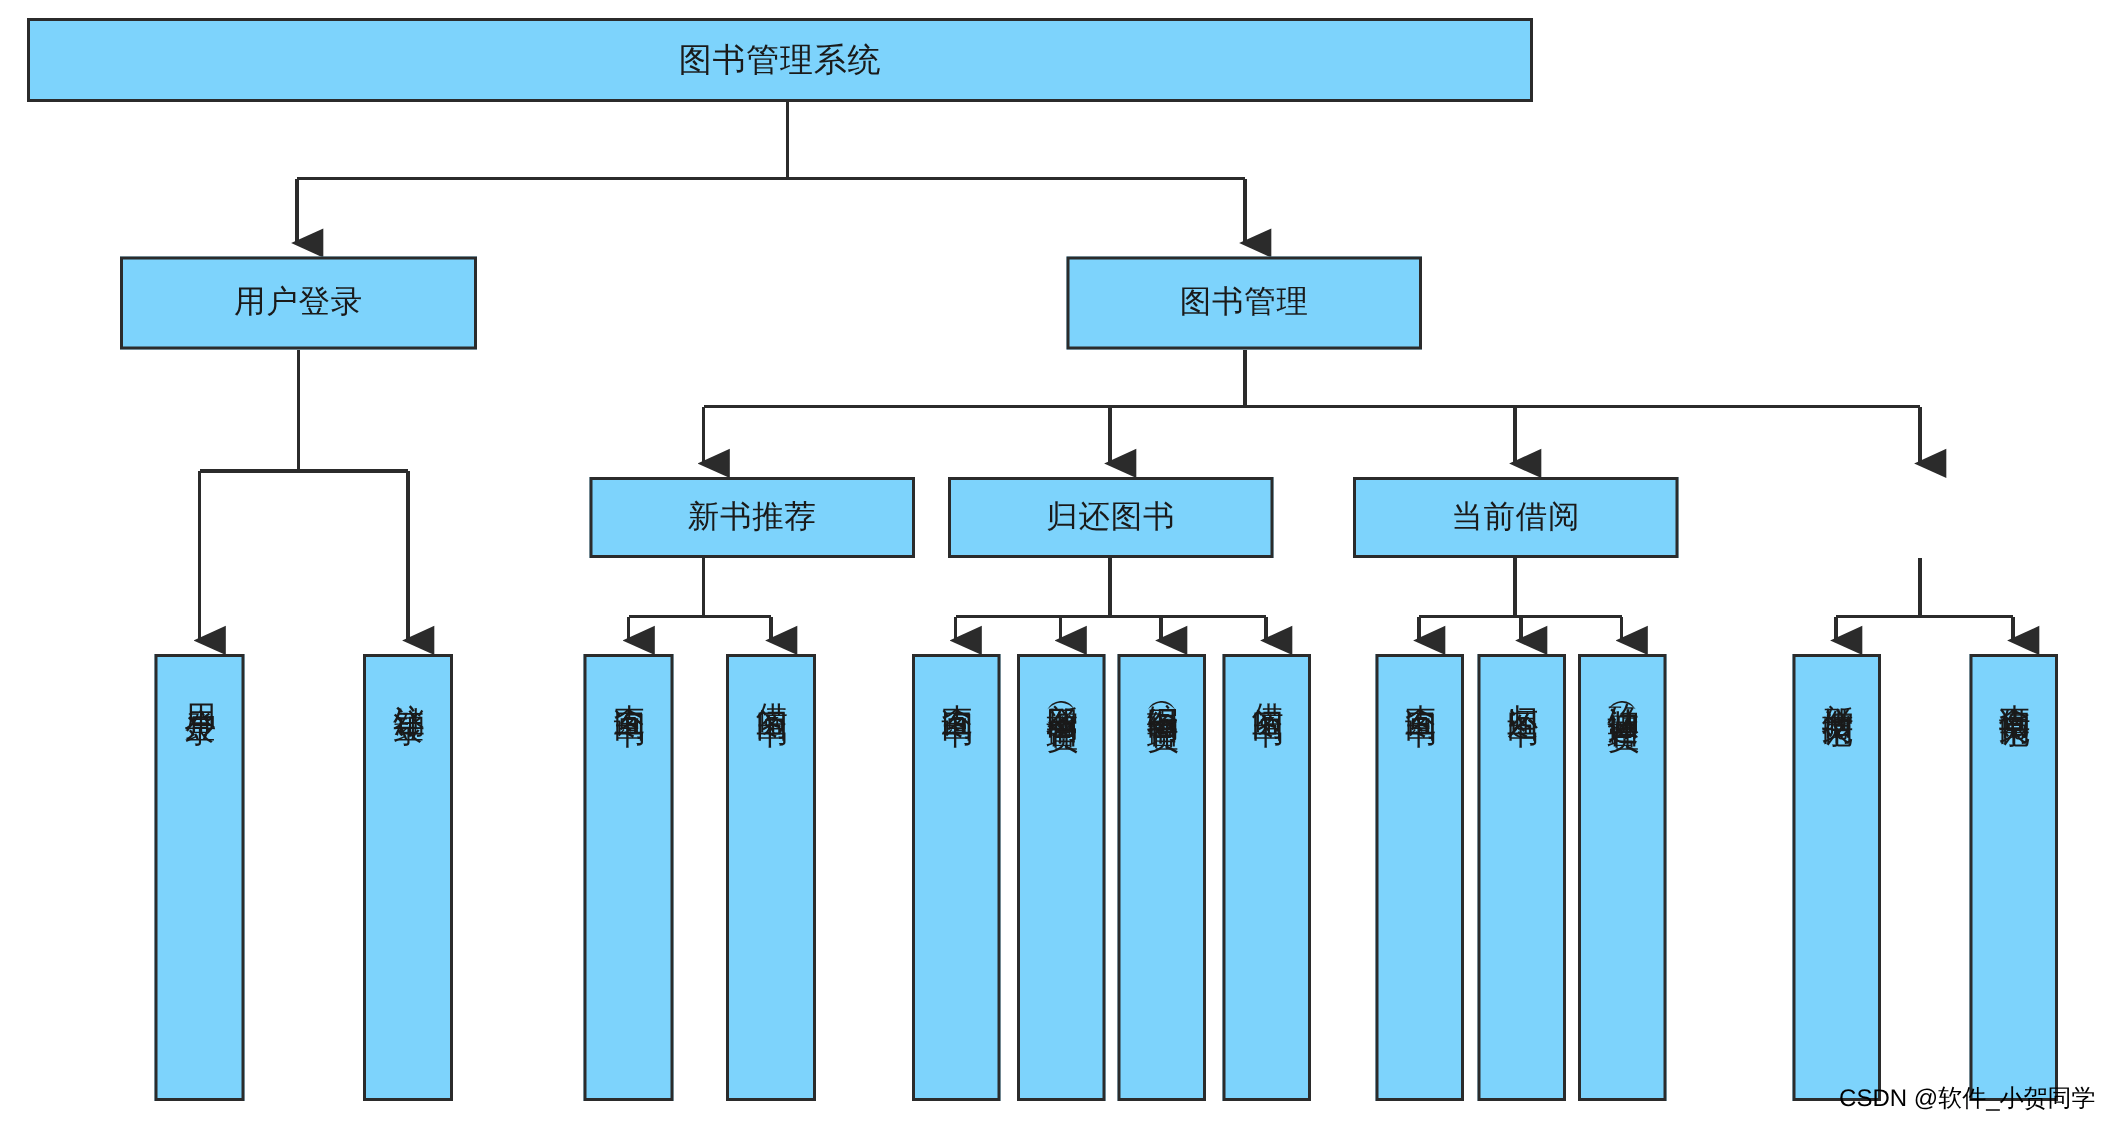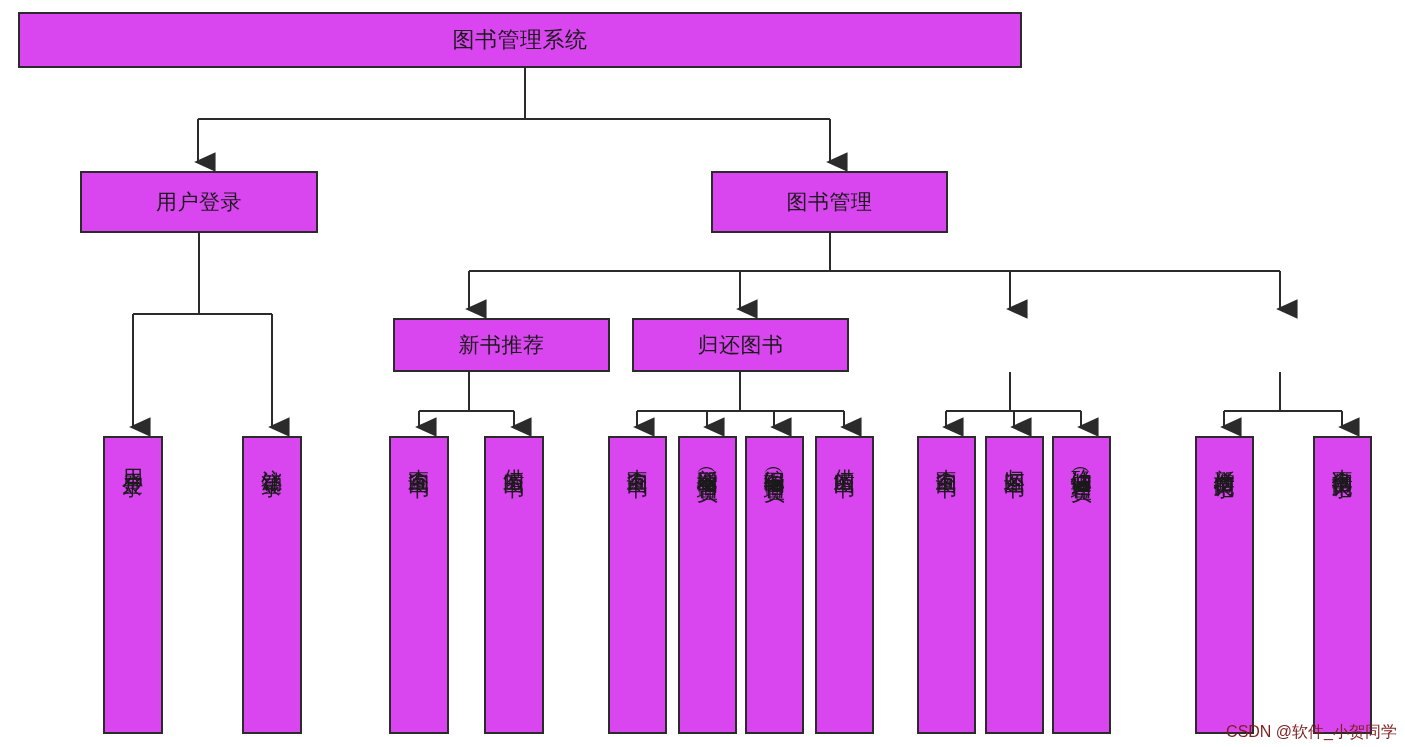--- a/index.html
+++ b/index.html
@@ -23,21 +23,21 @@
     left: 0;
     top: 0;
     width: 1405px;
     height: 747px;
     pointer-events: none;
   }
   .node {
     position: absolute;
     box-sizing: border-box;
     border: 2.5px solid #2b2b2b;
-    background: #d946ef;
+    background: #7dd3fc;
     display: flex;
     align-items: center;
     justify-content: center;
     text-align: center;
     z-index: 2;
   }
   .node .lbl {
     display: block;
     line-height: 1.22;
     letter-spacing: 0.5px;
@@ -142,20 +142,23 @@
   <div class="node h" style="left: 711px; top: 171px; width: 237px; height: 62px; border-color: rgb(43, 43, 43);">
     <span class="lbl">图书管理</span>
   </div>
 
   <div class="node h" style="left: 361px; top: 318px; width: 217px; height: 54px; border-color: rgb(43, 43, 43); margin-left: 32px;">
     <span class="lbl">新书推荐</span>
   </div>
   <div class="node h" style="left: 632px; top: 318px; width: 217px; height: 54px; border-color: rgb(43, 43, 43);">
     <span class="lbl">归还图书</span>
   </div>
+  <div class="node h" style="left: 902px; top: 318px; width: 217px; height: 54px; border-color: rgb(43, 43, 43);">
+    <span class="lbl">当前借阅</span>
+  </div>
 
   <div class="node v" style="left: 103px; top: 436px; width: 60px; height: 298px; border-color: rgb(43, 43, 43);">
     <span class="lbl">用户登录</span>
   </div>
   <div class="node v" style="left: 242px; top: 436px; width: 60px; height: 298px; border-color: rgb(43, 43, 43);">
     <span class="lbl">注销登录</span>
   </div>
   <div class="node v" style="left: 389px; top: 436px; width: 60px; height: 298px; border-color: rgb(43, 43, 43);">
     <span class="lbl">查询图书</span>
   </div>
@@ -183,15 +186,15 @@
   <div class="node v long" style="left: 1052px; top: 436px; width: 59px; height: 298px; border-color: rgb(43, 43, 43);">
     <span class="lbl">确认归还（管理员）</span>
   </div>
   <div class="node v long" style="left: 1195px; top: 436px; width: 59px; height: 298px; border-color: rgb(43, 43, 43);">
     <span class="lbl">新增借阅记录</span>
   </div>
   <div class="node v long" style="left: 1313px; top: 436px; width: 59px; height: 298px; border-color: rgb(43, 43, 43);">
     <span class="lbl">查询借阅记录</span>
   </div>
 
-  <div id="watermark" style="color: #7f1d1d;">CSDN @软件_小贺同学</div>
+  <div id="watermark" style="color: #000000;">CSDN @软件_小贺同学</div>
 
 </div>
 
 </body></html>

